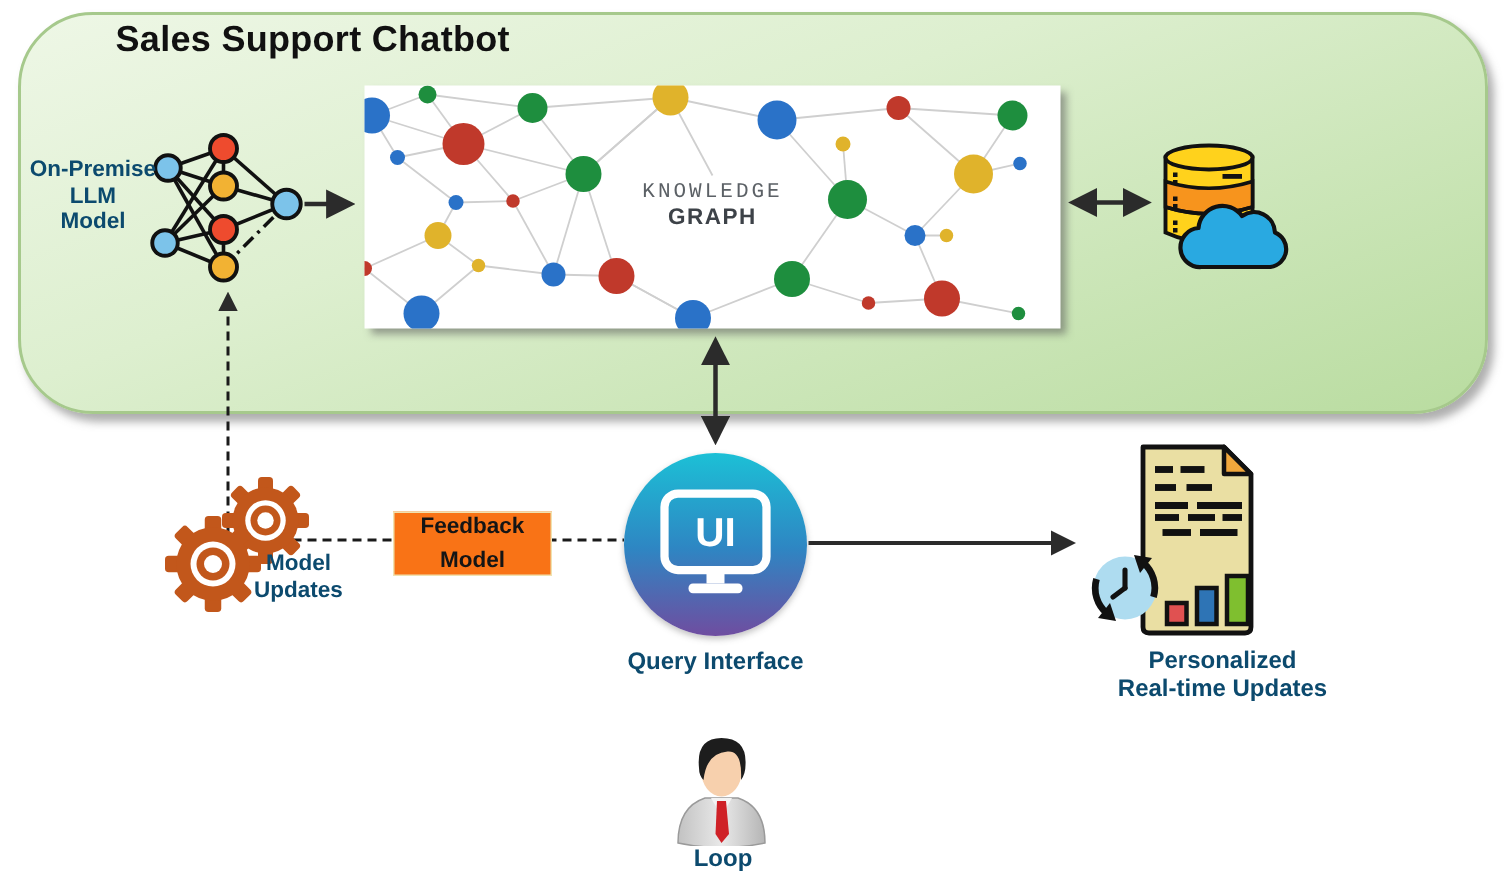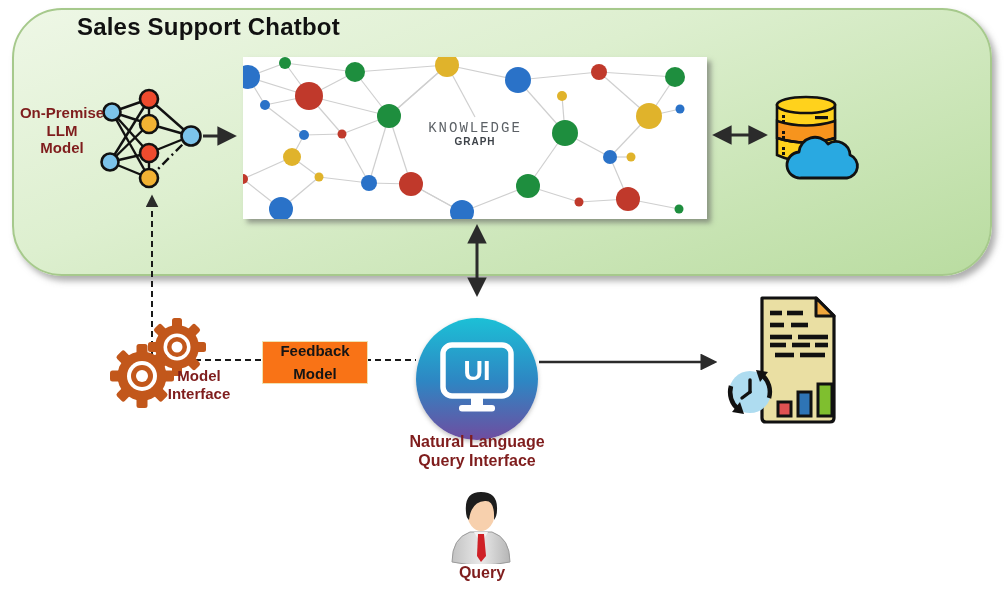--- a/index.html
+++ b/index.html
@@ -21,41 +21,41 @@
 
   .arrows { position:absolute; left:0; top:0; width:1007px; height:591px; z-index:2; pointer-events:none; }
 
   .kg-panel {
     position:absolute; left:243px; top:57px; width:464px; height:162px;
     background:#ffffff; box-shadow:4px 4px 5px rgba(90,90,90,.55); z-index:1;
   }
   .kg-panel svg { position:absolute; left:0; top:0; }
   .kg-text { position:absolute; left:0; top:63px; width:100%; text-align:center; z-index:2; }
   .kg-line1 { font-size:14px; letter-spacing:2px; color:#5c6166;font-family:Liberation Mono, monospace; }
-  .kg-line2 { font-size:10px; font-weight:700; color:#3d4248; letter-spacing:1px; }
+  .kg-line2 { font-size:15px; font-weight:700; color:#3d4248; letter-spacing:1px; }
 
   .icon { position:absolute; z-index:3; }
 
-  .label { position:absolute; z-index:3; color:#7f1d1d; font-weight:700; text-align:center; line-height:1.18; }
+  .label { position:absolute; z-index:3; color:#0c4a6e; font-weight:700; text-align:center; line-height:1.18; }
   .label-llm      { left:14px;  top:104px; width:96px;  font-size:15px; }
   .label-repo     { left:847px; top:97px;  width:150px; font-size:15px; text-align:left; }
   .label-training { left:154px; top:367px; width:90px;  font-size:15px; }
   .label-nlqi     { left:392px; top:433px; width:170px; font-size:16px; }
   .label-updates  { left:722px; top:432px; width:186px; font-size:16px; }
   .label-user     { left:442px; top:564px; width:80px;  font-size:16px; }
 
   .feedback-box {
     position:absolute; left:262px; top:341px; width:106px; height:43px; z-index:3;
     background:#f97316; border:1px solid #f0e2b0;
     display:flex; flex-direction:column; align-items:center; justify-content:space-between;
     font-weight:700; font-size:15px; color:#151515; line-height:1.2;
   }
 
   .ui-circle {
-    position:absolute; left:416px; top:318px; width:122px; height:122px; z-index:3;
+    position:absolute; left:416px; top:302px; width:122px; height:122px; z-index:3;
     border-radius:50%;
     background:linear-gradient(180deg,#1cc0d6 0%, #2e86c3 52%, #6f4da0 100%);
     box-shadow:0 2px 4px rgba(80,80,80,.35);
   }
 </style>
 </head>
 <body>
 
 <div class="canvas">
 
@@ -249,39 +249,38 @@
         <circle r="24.5"></circle>
         <circle r="15" fill="#ffffff"></circle>
         <circle r="11" fill="#c2571b"></circle>
         <circle r="6" fill="#ffffff"></circle>
       </g>
     </g>
   </svg>
 
   <div class="label label-training">
     <div>Model</div>
-    <div>Interface</div>
+    <div>Updates</div>
   </div>
 
   <div class="feedback-box">
     <div>Feedback</div>
     <div>Model</div>
   </div>
 
   <div class="ui-circle">
     <svg width="122" height="122" viewBox="0 0 122 122">
       <rect x="27" y="27" width="68" height="51" rx="9" fill="none" stroke="#ffffff" stroke-width="5.5"></rect>
       <text x="61" y="62" text-anchor="middle" font-family="Liberation Sans, sans-serif" font-size="27" font-weight="700" fill="#ffffff">UI</text>
       <rect x="55" y="78" width="12" height="9" fill="#ffffff"></rect>
       <rect x="43" y="87" width="36" height="6.5" rx="3" fill="#ffffff"></rect>
     </svg>
   </div>
 
   <div class="label label-nlqi">
-    <div>Natural Language</div>
     <div>Query Interface</div>
   </div>
 
   <svg class="icon" style="left:722px; top:292px;" width="162" height="138" viewBox="0 0 162 138">
     <path d="M40,6 H94 L112,24 V126 Q112,130 108,130 H44 Q40,130 40,126 Z" fill="#eadfa3" stroke="#111" stroke-width="3.2" stroke-linejoin="round"></path>
     <path d="M94,6 L94,24 H112 Z" fill="#f0a73c" stroke="#111" stroke-width="3" stroke-linejoin="round"></path>
     <g stroke="#111" stroke-width="4.6">
       <line x1="48" y1="21" x2="60" y2="21"></line>
         <line x1="65" y1="21" x2="81" y2="21"></line>
       <line x1="48" y1="33" x2="62" y2="33"></line>
@@ -303,31 +302,35 @@
       <path d="M16,117 A22,22 0 0 1 9,94"></path>
     </g>
     <path d="M34,78 L46,80 L38,90 Z" fill="#111"></path>
     <path d="M22,122 L10,120 L18,110 Z" fill="#111"></path>
     <g stroke="#111" stroke-width="3.4" stroke-linecap="round">
       <line x1="28" y1="100" x2="28" y2="88"></line>
         <line x1="28" y1="100" x2="20" y2="106"></line>
     </g>
   </svg>
 
+  <div class="label label-updates">
+    <div>Personalized</div>
+    <div>Real-time Updates</div>
+  </div>
 
   <svg class="icon" style="left:444px; top:488px;" width="74" height="76" viewBox="0 0 74 76">
     <defs>
       <linearGradient id="suit" x1="0" y1="0" x2="1" y2="0">
         <stop offset="0" stop-color="#c2c2c2"></stop>
           <stop offset=".5" stop-color="#e9e9e9"></stop>
           <stop offset="1" stop-color="#b5b5b5"></stop>
       </linearGradient>
     </defs>
     <path d="M8,74 Q8,50 26,44 L48,44 Q66,50 66,74 Q37,80 8,74 Z" fill="url(#suit)" stroke="#9a9a9a" stroke-width="1"></path>
     <path d="M30,44 L37,56 L44,44 Z" fill="#f3f3f3"></path>
     <path d="M34,46 L40,46 L42,68 L37,74 L33,68 Z" fill="#cf2127"></path>
     <ellipse cx="37" cy="26" rx="13.5" ry="17" fill="#f7d0ad"></ellipse>
     <path d="M22,24 Q20,4 37,4 Q54,4 53,22 Q53,28 50,32 Q51,12 41,13 Q27,14 25,32 Q22,29 22,24 Z" fill="#1d1d1d"></path>
   </svg>
 
-  <div class="label label-user">Query</div>
+  <div class="label label-user">Loop</div>
 
 </div>
 
 </body></html>

